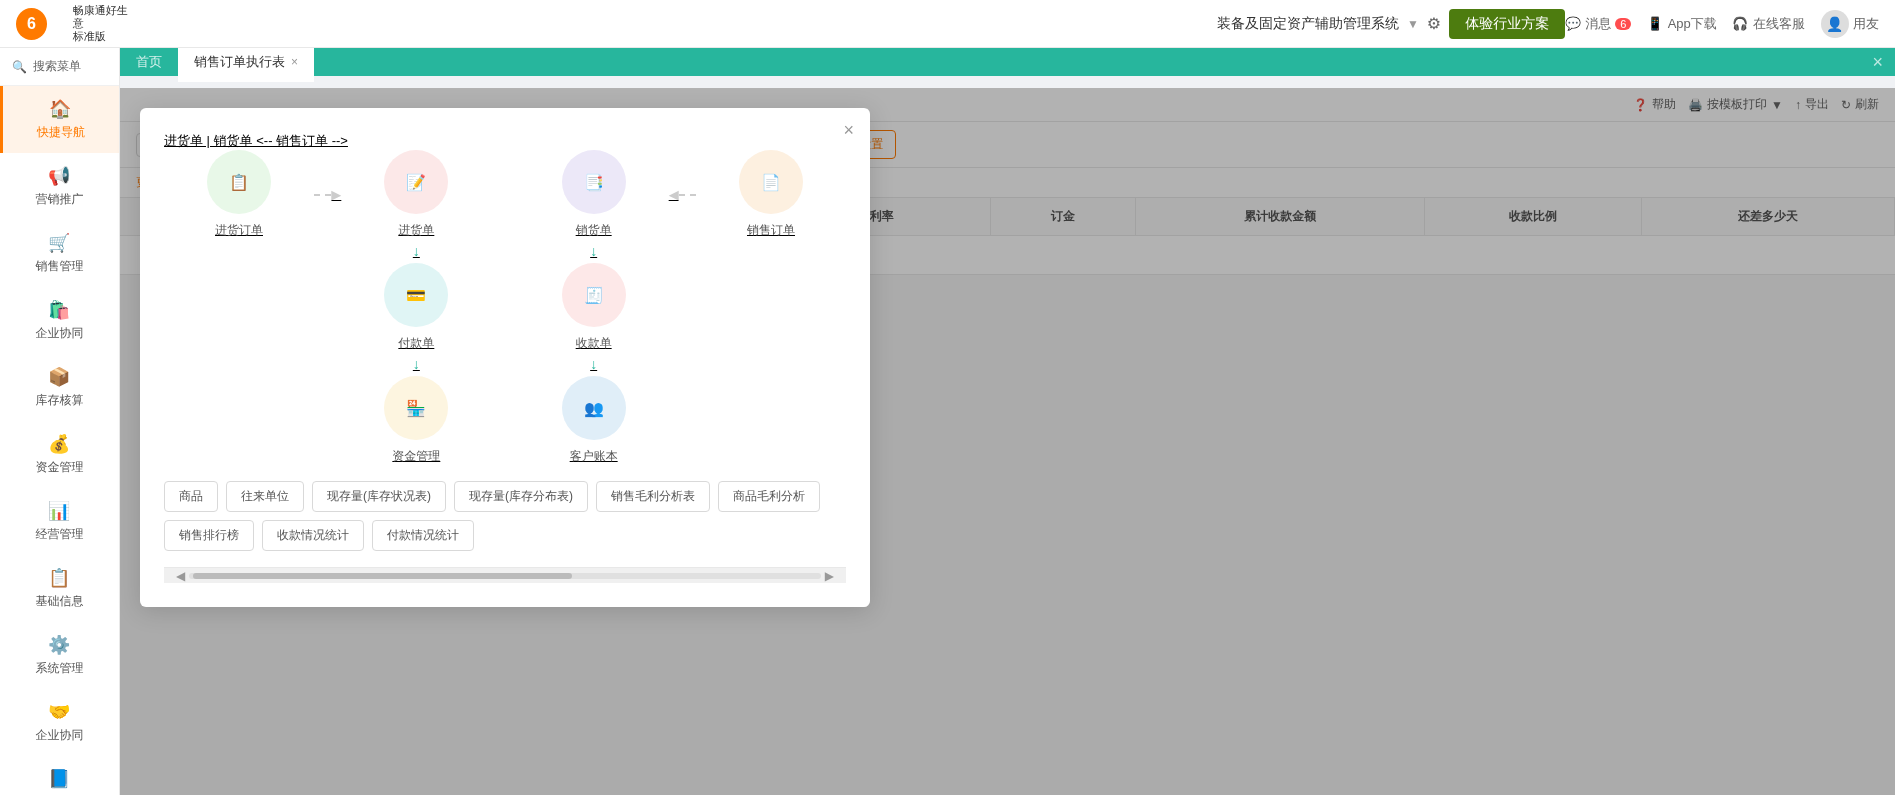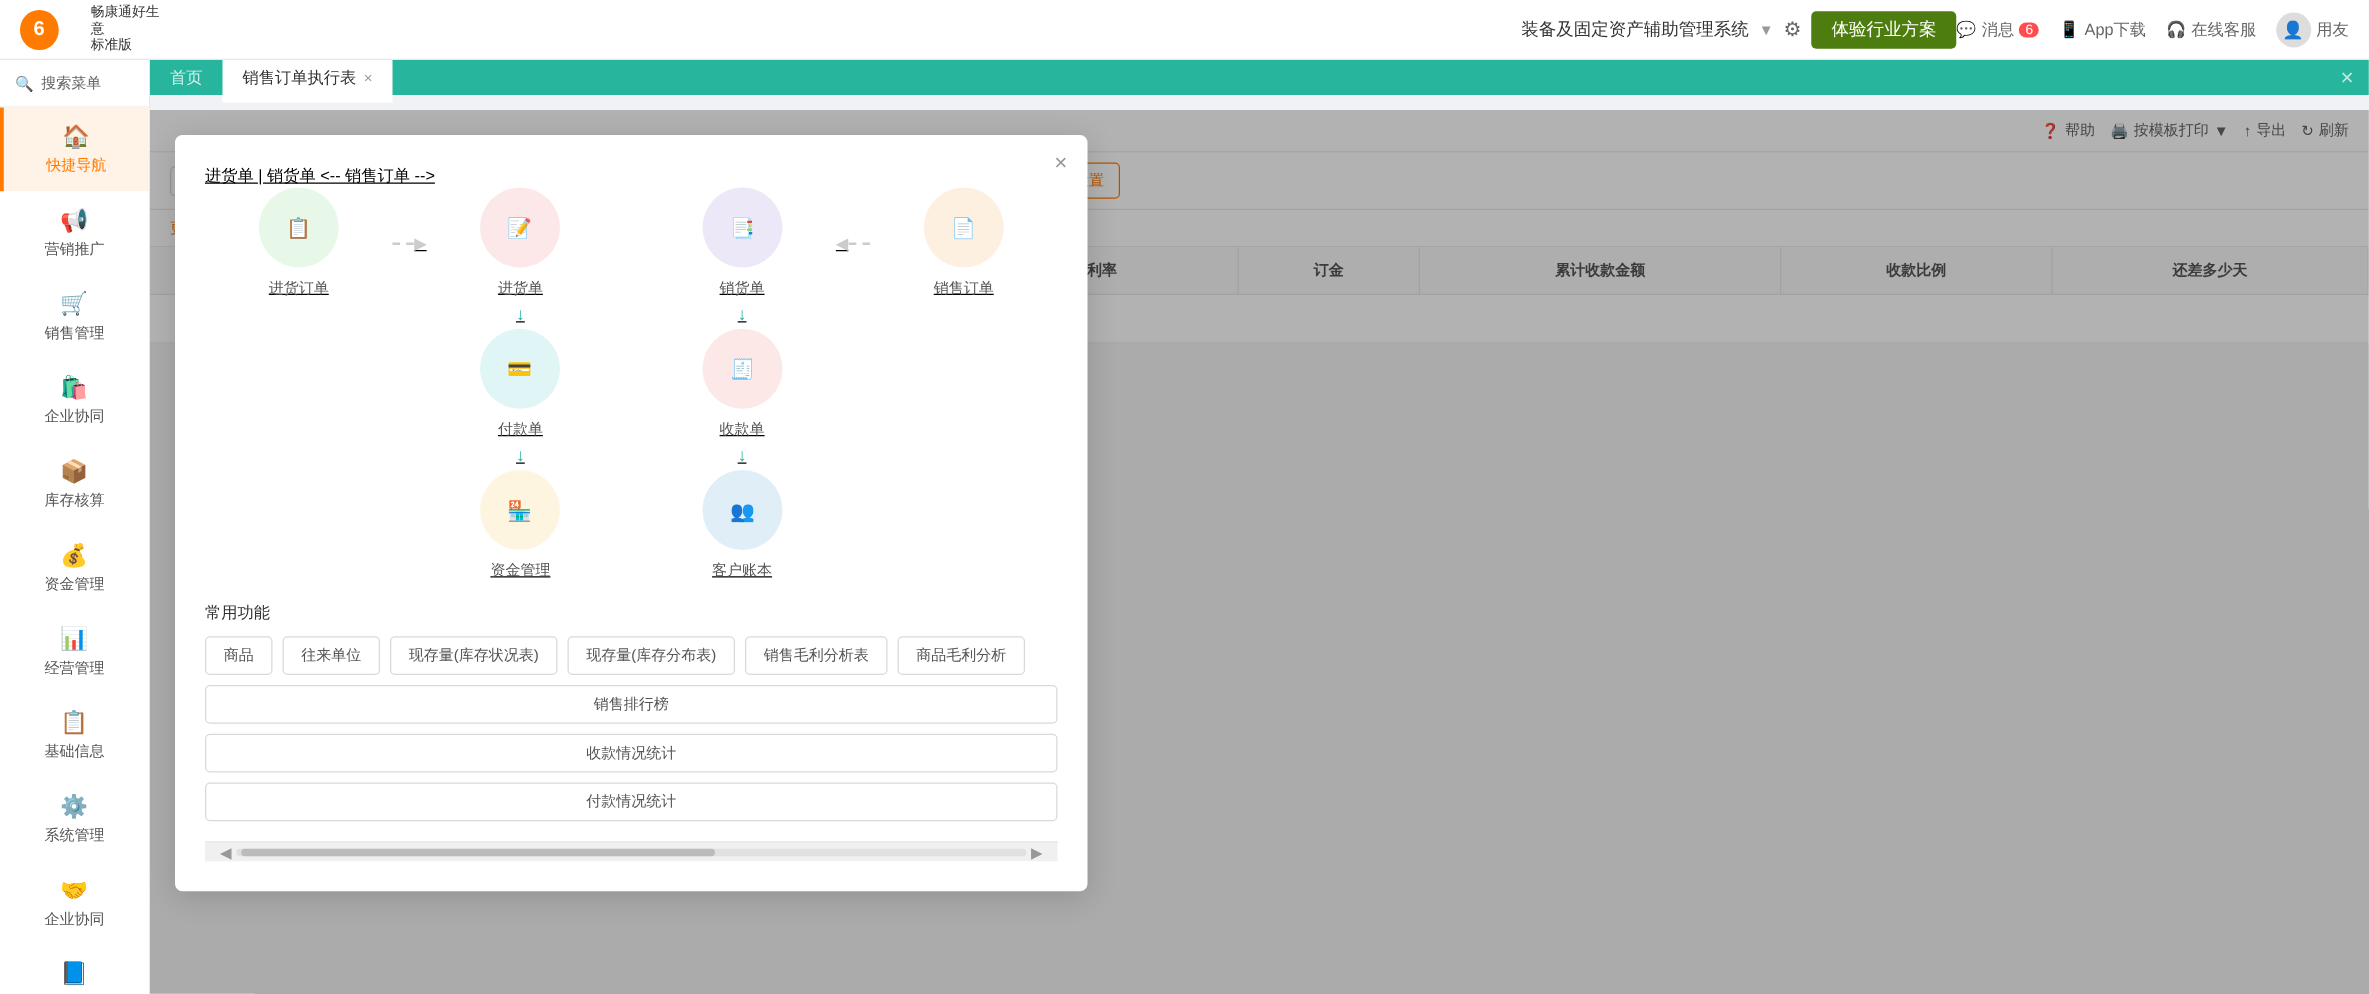--- a/index.html
+++ b/index.html
@@ -617,30 +617,29 @@
               </svg>
           </div>
           <span>客户账本</span>
         </div>
         <div style="max-width:40px;flex:1;"></div>
         <div style="width:150px;"></div>
       </div>
     </div>
 
     <div class="common-functions">
-      <div class="common-title">常用功能</div>
       <div class="func-buttons">
         <button class="func-btn">商品</button>
         <button class="func-btn">往来单位</button>
         <button class="func-btn">现存量(库存状况表)</button>
         <button class="func-btn">现存量(库存分布表)</button>
         <button class="func-btn">销售毛利分析表</button>
         <button class="func-btn">商品毛利分析</button>
       </div>
-      <div class="func-buttons" style="margin-top:8px;flex-direction:column;">
+      <div class="func-buttons" style="margin-top:8px;">
         <button class="func-btn">销售排行榜</button>
         <button class="func-btn">收款情况统计</button>
         <button class="func-btn">付款情况统计</button>
       </div>
     </div>
 
     <div class="scroll-bar-area" style="margin-top:16px;">
       <span class="scroll-arrow">◀</span>
       <div class="scroll-track">
         <div class="scroll-thumb"></div>

